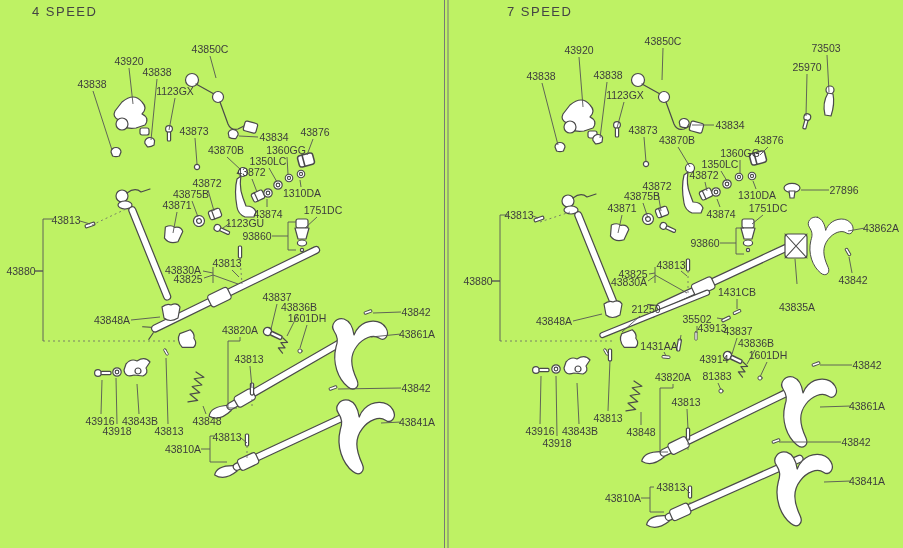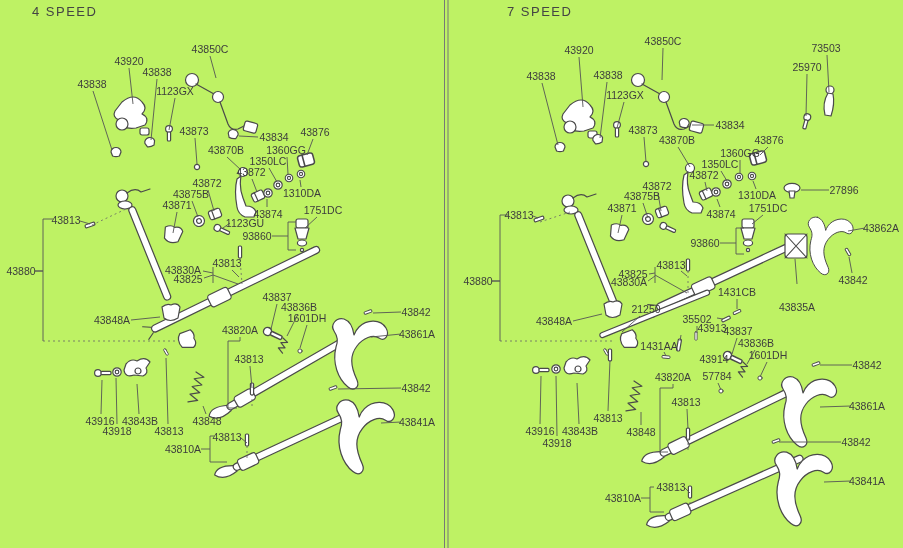--- a/index.html
+++ b/index.html
@@ -445,21 +445,21 @@
       <span class="part-label" style="left: 646px; top: 309px;">21250</span>
       <span class="part-label" style="left: 714px; top: 311px; margin-top: 48px;">43914</span>
       <span class="part-label" style="left: 697px; top: 319px;">35502</span>
       <span class="part-label" style="left: 712px; top: 328px;">43913</span>
       <span class="part-label" style="left: 659px; top: 346px;">1431AA</span>
       <span class="part-label" style="left: 738px; top: 331px;">43837</span>
       <span class="part-label" style="left: 756px; top: 343px;">43836B</span>
       <span class="part-label" style="left: 768px; top: 355px;">1601DH</span>
       <span class="part-label" style="left: 554px; top: 321px;">43848A</span>
       <span class="part-label" style="left: 673px; top: 377px;">43820A</span>
-      <span class="part-label" style="left: 717px; top: 376px;">57784</span>
+      <span class="part-label" style="left: 717px; top: 376px;">81383</span>
       <span class="part-label" style="left: 686px; top: 402px;">43813</span>
       <span class="part-label" style="left: 540px; top: 431px;">43916</span>
       <span class="part-label" style="left: 557px; top: 443px;">43918</span>
       <span class="part-label" style="left: 580px; top: 431px;">43843B</span>
       <span class="part-label" style="left: 608px; top: 418px;">43813</span>
       <span class="part-label" style="left: 641px; top: 432px;">43848</span>
       <span class="part-label" style="left: 867px; top: 365px;">43842</span>
       <span class="part-label" style="left: 867px; top: 406px;">43861A</span>
       <span class="part-label" style="left: 856px; top: 442px;">43842</span>
       <span class="part-label" style="left: 867px; top: 481px;">43841A</span>

